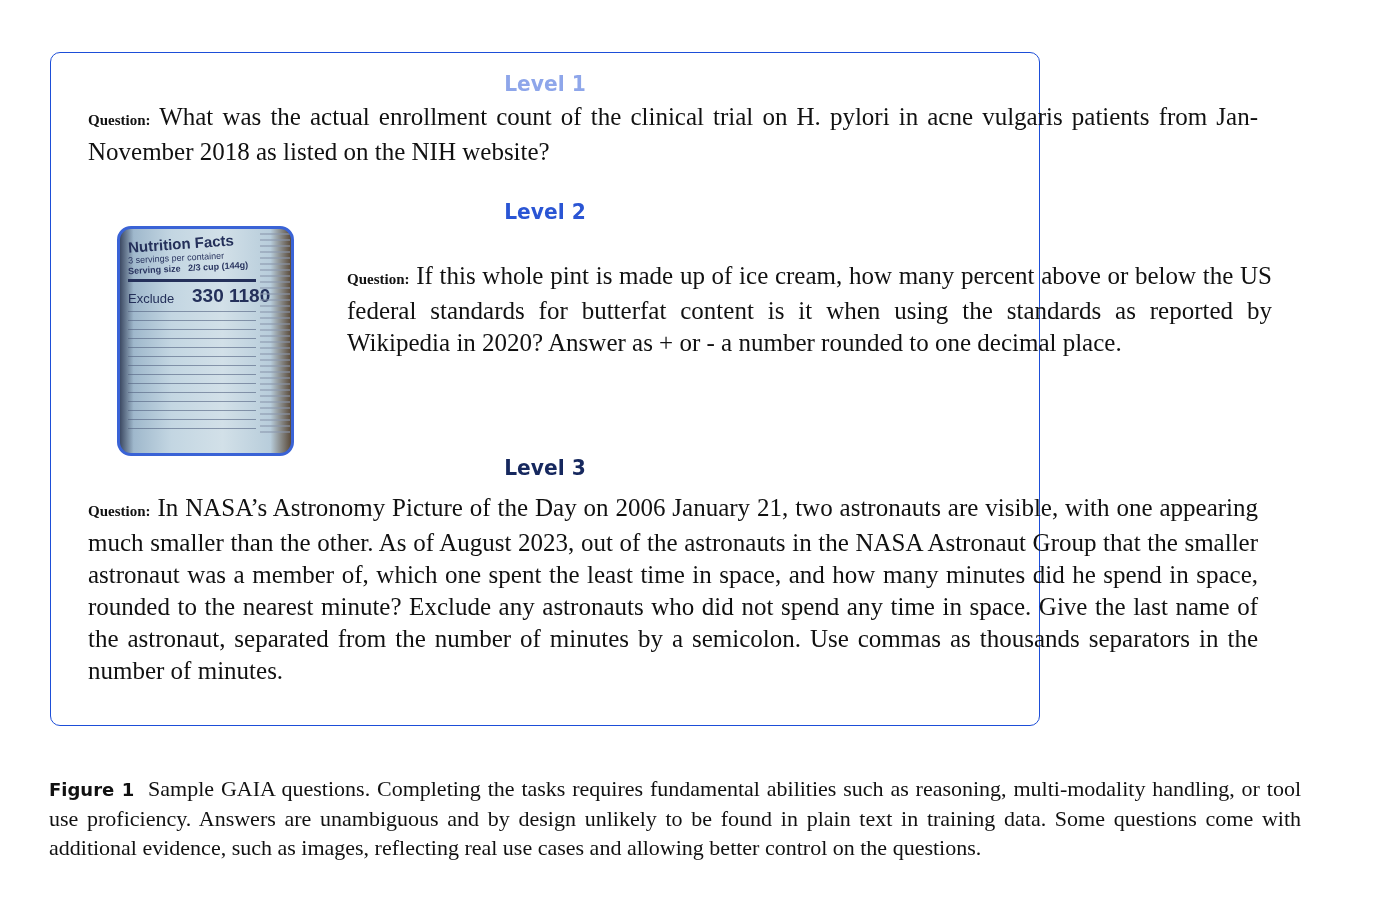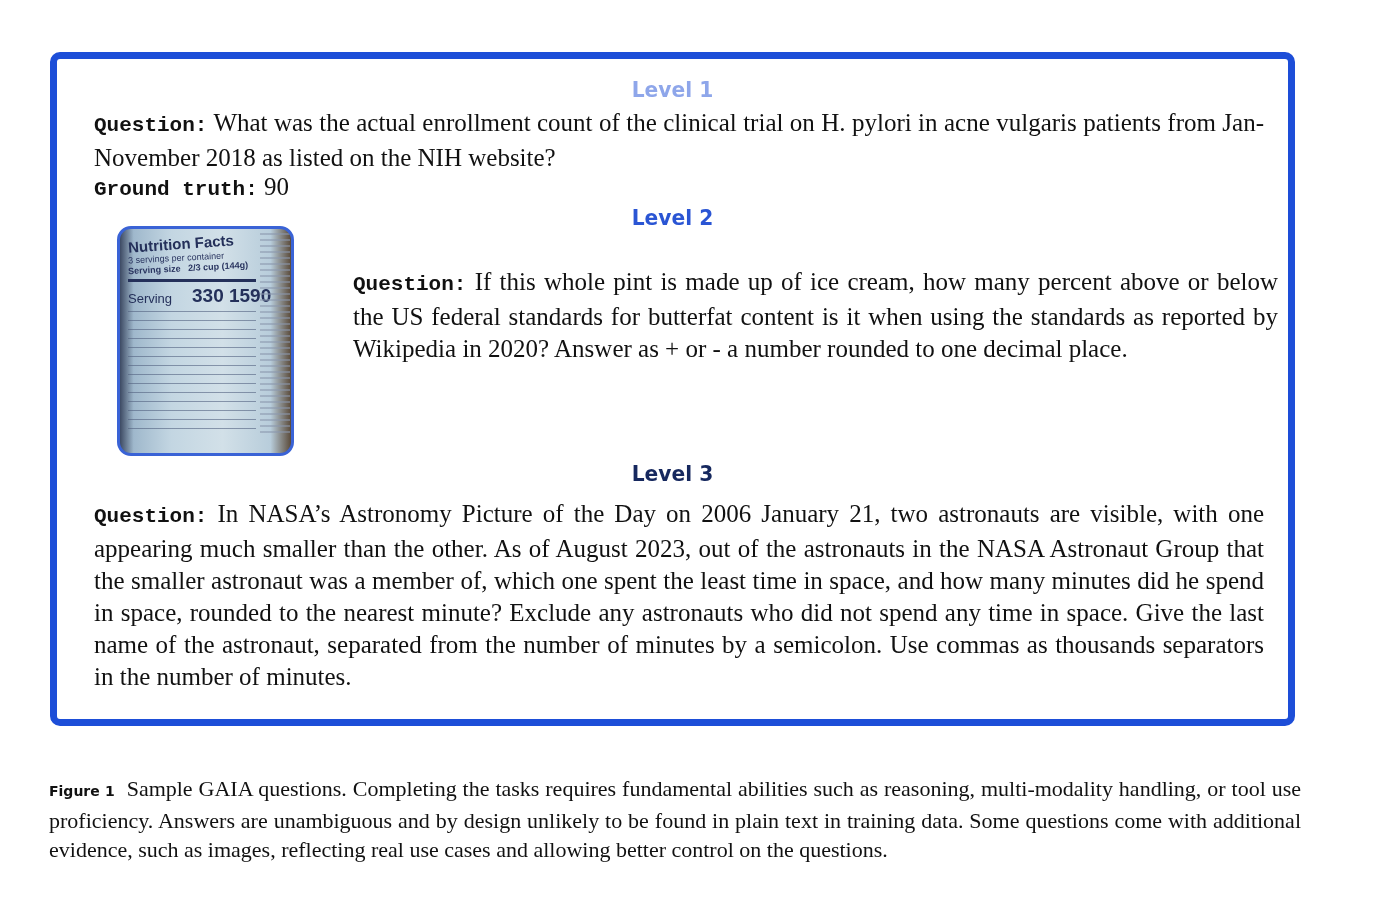--- a/index.html
+++ b/index.html
@@ -1,65 +1,61 @@
 <!DOCTYPE html>
 <html><head>
   <meta charset="utf-8">
   <style>
     html, body { margin: 0; padding: 0; background: #ffffff; }
     body { width: 1382px; height: 902px; position: relative; overflow: hidden; color: #111; }
     .box {
-      position: absolute; left: 50px; top: 52px; width: 1245px; height: 674px;
-      border: 7px solid #1d4ed8; border-radius: 10px; box-sizing: border-box;
+      position: absolute; left: 50px; top: 52px; width: 990px; height: 674px;
+      border: 1px solid #1d4ed8; border-radius: 10px; box-sizing: border-box;
     }
     .level {
       position: absolute; left: 0; width: 100%; text-align: center;
       font-family: "DejaVu Sans", "Liberation Sans", sans-serif; font-weight: bold; font-size: 22px;
       transform: scaleX(0.92);
     }
     .para {
       position: absolute; font-family: "Liberation Serif", "DejaVu Serif", serif;
       font-size: 25px; line-height: 32px; text-align: justify; color: #111;
     }
-    .lbl { font-family: Liberation Mono, monospace; font-weight: bold; font-size: 21px; }
+    .lbl { font-family: Liberation Serif, serif; font-weight: bold; font-size: 15px; }
     .img-wrap {
       position: absolute; left: 117px; top: 226px; width: 177px; height: 230px;
       border: 3px solid #3a63d6; border-radius: 14px; box-sizing: border-box; overflow: hidden;
       background: linear-gradient(90deg, #3d4a63 0%, #9fb8cc 8%, #c3d6e2 30%, #d2e0e8 60%, #b8cddb 88%, #5a4a3a 100%);
     }
     .nf-title { position: absolute; left: 8px; top: 6px; font: bold 15px "Liberation Sans", sans-serif; color: #24305a; transform: rotate(-4deg); }
     .nf-sub { position: absolute; left: 8px; top: 24px; font: 9px "Liberation Sans", sans-serif; color: #2a3560; transform: rotate(-3deg); }
     .nf-sub2 { position: absolute; left: 8px; top: 34px; font: bold 9px "Liberation Sans", sans-serif; color: #2a3560; transform: rotate(-3deg); }
     .nf-cal { position: absolute; left: 8px; top: 62px; font: 13px "Liberation Sans", sans-serif; color: #24305a; }
     .nf-num { position: absolute; left: 72px; top: 56px; font: bold 19px "Liberation Sans", sans-serif; color: #24305a; }
     .nf-lines { position: absolute; left: 8px; top: 82px; width: 128px; height: 120px;
       background: repeating-linear-gradient(180deg, #51607f 0px, #51607f 1px, transparent 1px, transparent 9px); opacity: 0.6; }
     .nf-side { position: absolute; left: 140px; top: 4px; width: 30px; height: 200px;
       background: repeating-linear-gradient(180deg, #8a97ad 0px, #8a97ad 2px, transparent 2px, transparent 6px); opacity: 0.55; }
     .nf-bar { position: absolute; left: 8px; top: 50px; width: 128px; height: 3px; background: #24305a; }
     .caption {
       position: absolute; left: 49px; top: 774px; width: 1252px;
       font-family: "Liberation Serif", "DejaVu Serif", serif; font-size: 22px; line-height: 29px;
       text-align: justify; color: #111;
     }
-    .cap-lbl { font-family: "DejaVu Sans", "Liberation Sans", sans-serif; font-weight: bold; font-size: 14px; }
+    .cap-lbl { font-family: "DejaVu Sans", "Liberation Sans", sans-serif; font-weight: bold; font-size: 18px; }
   </style>
 </head>
 <body>
 
 <div class="box">
 
   <div class="level" style="top:18px; color:#8ea6ea;">Level 1</div>
   <div class="para" style="left:37px; top:48px; width:1170px;">
     <span class="lbl">Question:</span>
     <span>What was the actual enrollment count of the clinical trial on H. pylori in acne vulgaris patients from Jan-November 2018 as listed on the NIH website?</span>
-  </div>
-  <div class="para" style="left:37px; top:112px; width:1170px;">
-    <span class="lbl">Ground truth:</span>
-    <span>90</span>
   </div>
 
   <div class="level" style="top:146px; color:#2a55d4;">Level 2</div>
   <div class="para" style="left:296px; top:207px; width:925px;">
     <span class="lbl">Question:</span>
     <span>If this whole pint is made up of ice cream, how many percent above or below the US federal standards for butterfat content is it when using the standards as reported by Wikipedia in 2020? Answer as + or - a number rounded to one decimal place.</span>
   </div>
 
   <div class="level" style="top:402px; color:#16285e;">Level 3</div>
   <div class="para" style="left:37px; top:432px; width:1170px;margin-top:7px;">
@@ -69,24 +65,24 @@
 </div>
 
 <div class="img-wrap">
   <div class="nf-title">Nutrition Facts</div>
   <div class="nf-sub">3 servings per container</div>
   <div class="nf-sub2">
     <span>Serving size</span>&nbsp;&nbsp;
     <span>2/3 cup (144g)</span>
   </div>
   <div class="nf-bar"></div>
-  <div class="nf-cal">Serving</div>
+  <div class="nf-cal">Exclude</div>
   <div class="nf-num">
     <span>330</span>
-    <span>1590</span>
+    <span>1180</span>
   </div>
   <div class="nf-lines"></div>
   <div class="nf-side"></div>
 </div>
 
 <div class="caption">
   <span class="cap-lbl">Figure 1</span>&nbsp;
   <span>Sample GAIA questions. Completing the tasks requires fundamental abilities such as reasoning, multi-modality handling, or tool use proficiency. Answers are unambiguous and by design unlikely to be found in plain text in training data. Some questions come with additional evidence, such as images, reflecting real use cases and allowing better control on the questions.</span>
 </div>
 

